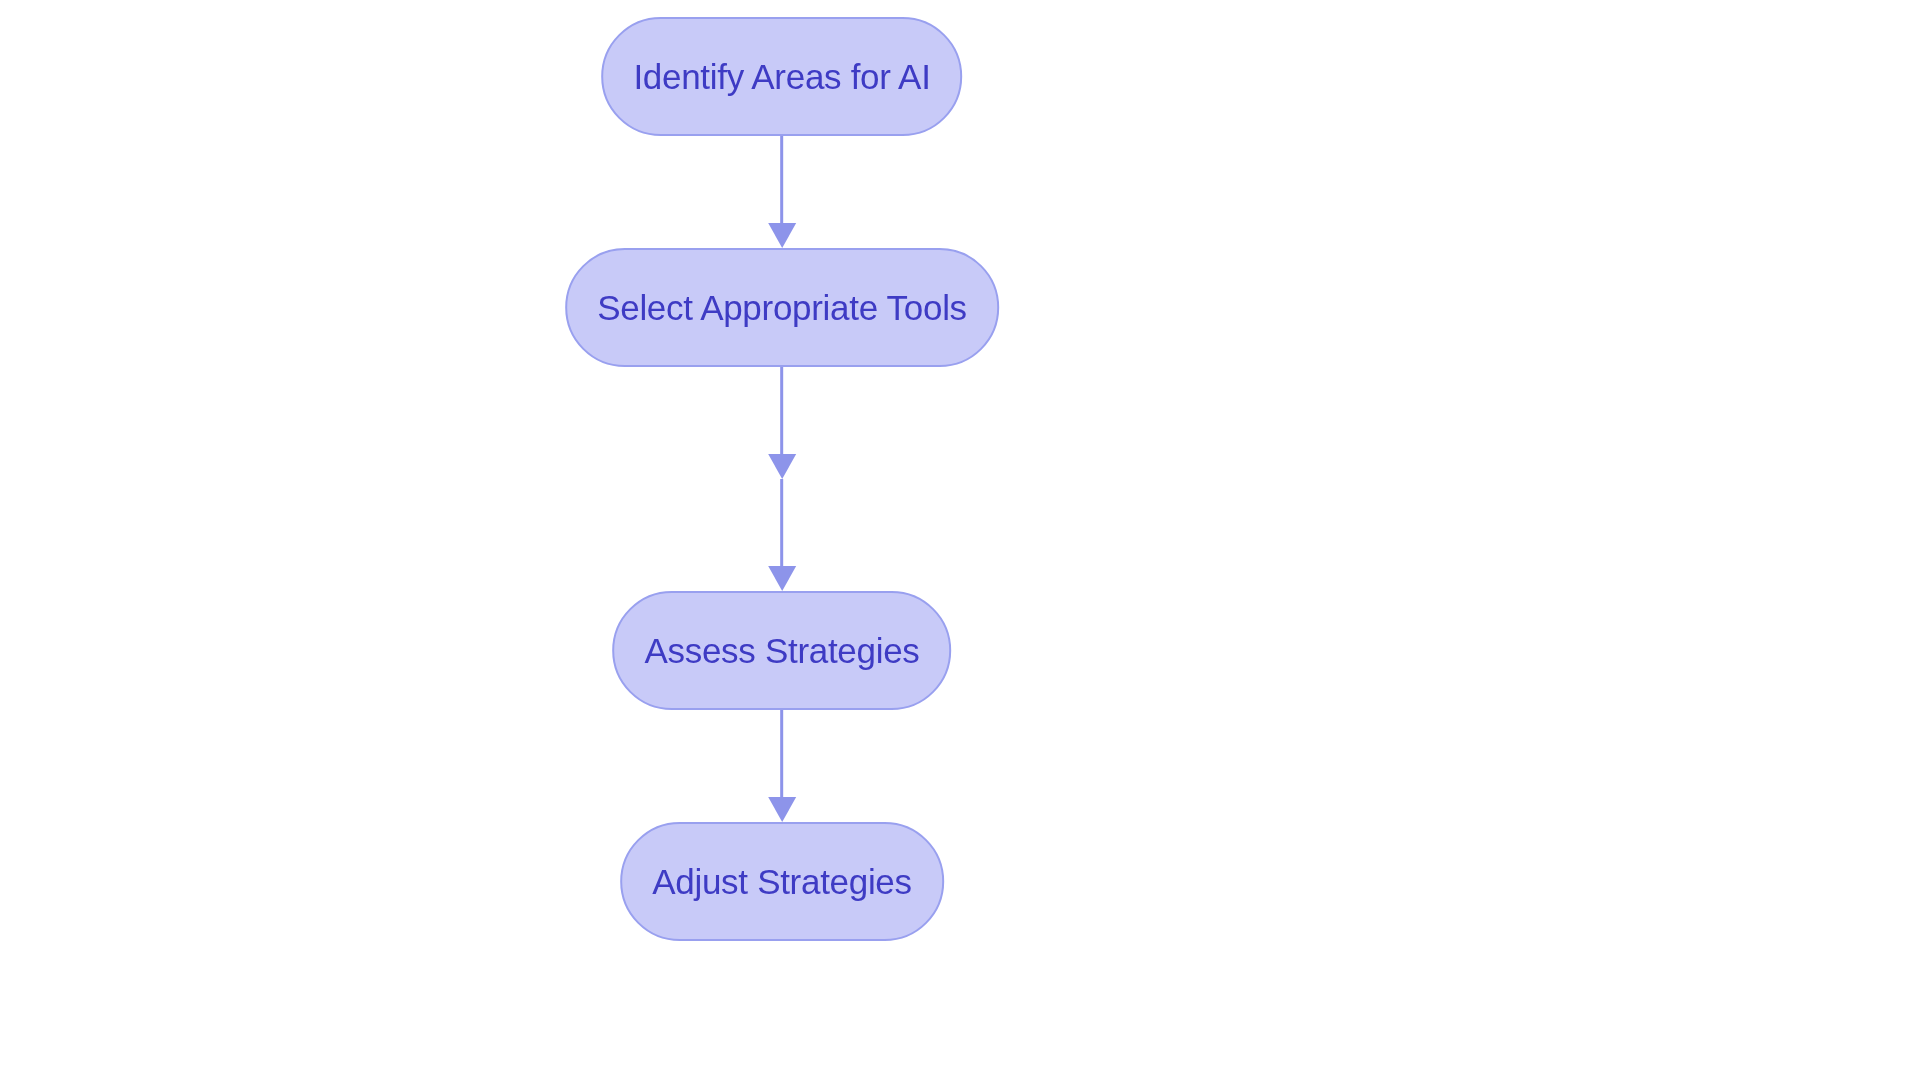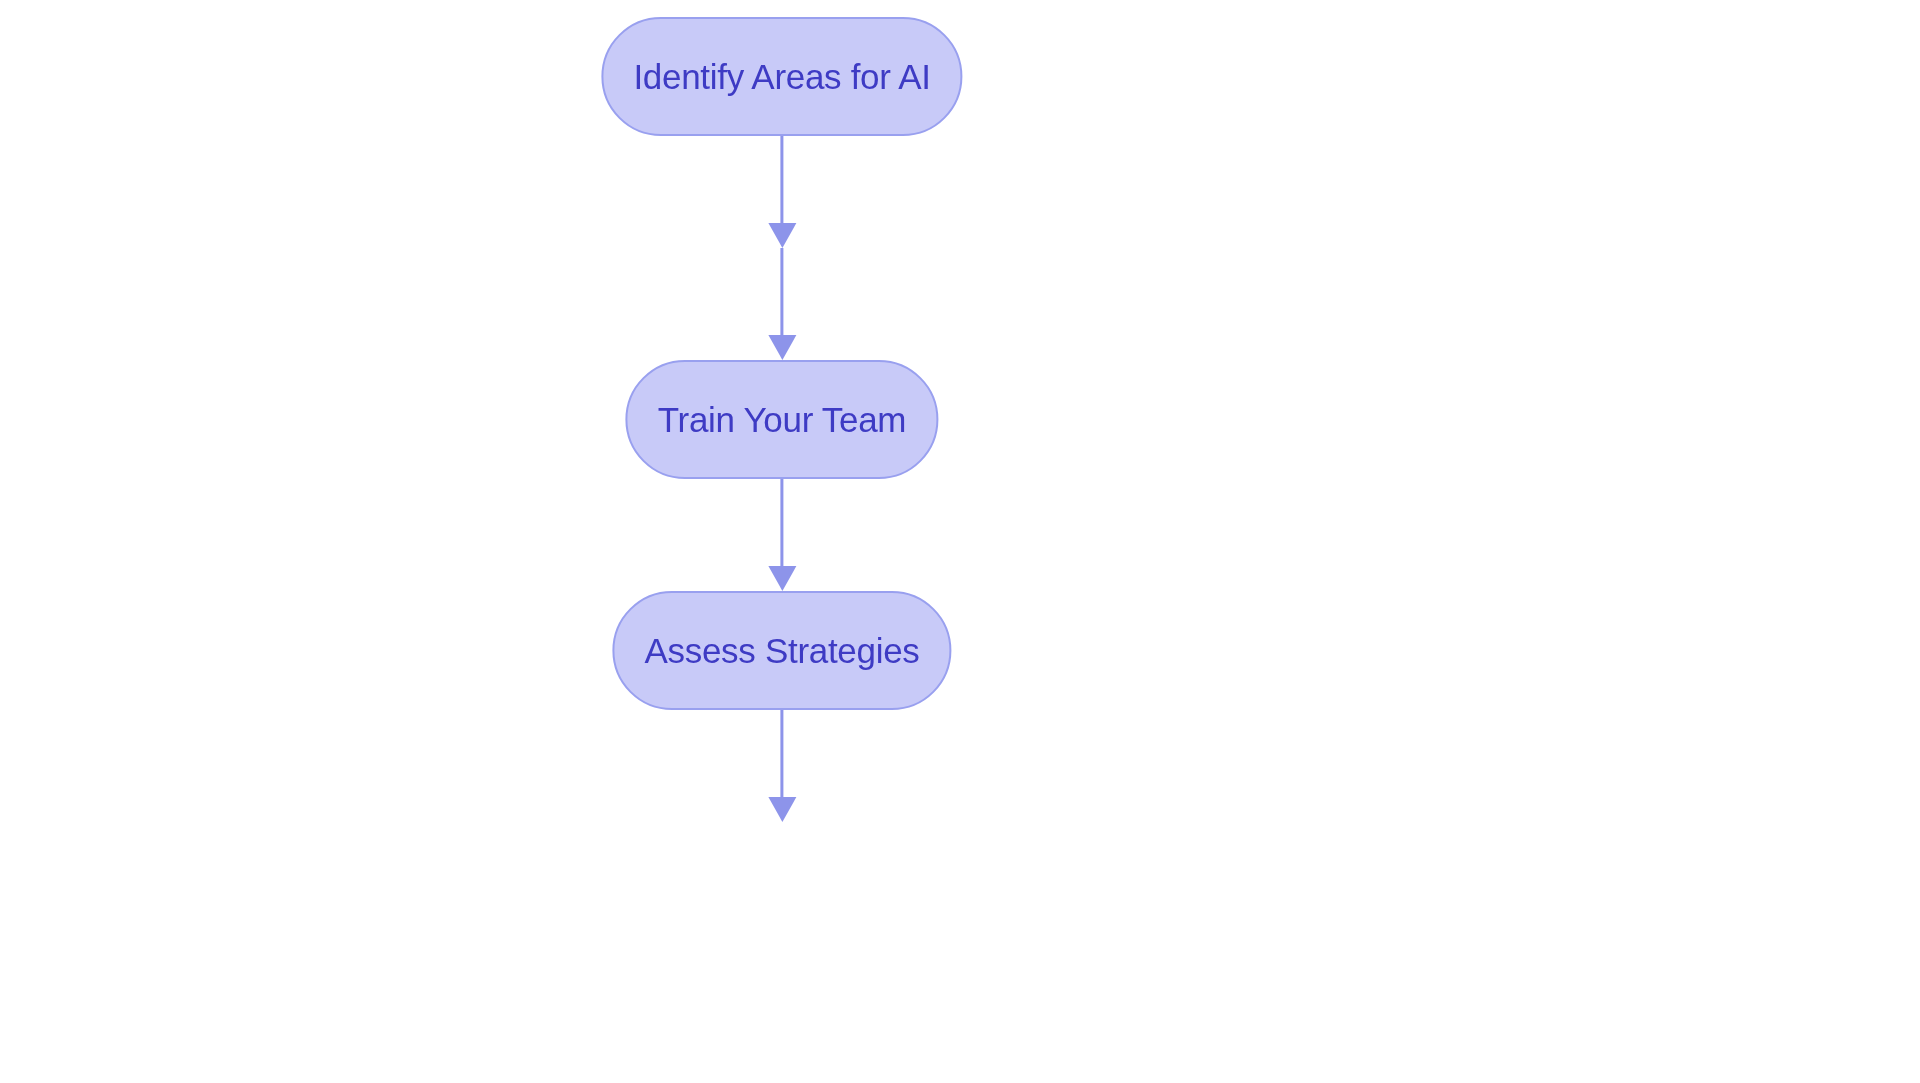--- a/index.html
+++ b/index.html
@@ -76,35 +76,36 @@
 <div class="canvas">
   <div class="flow">
 
     <div class="node">Identify Areas for AI</div>
 
     <div class="edge">
       <div class="line"></div>
       <div class="head"></div>
     </div>
 
+    <div class="node">Select Appropriate Tools</div>
 
     <div class="edge">
       <div class="line"></div>
       <div class="head"></div>
     </div>
 
-    <div class="node">Train Your Team</div>
 
     <div class="edge">
       <div class="line"></div>
       <div class="head"></div>
     </div>
 
     <div class="node">Assess Strategies</div>
 
     <div class="edge">
       <div class="line"></div>
       <div class="head"></div>
     </div>
 
+    <div class="node">Adjust Strategies</div>
 
   </div>
 </div>
 
 </body></html>

